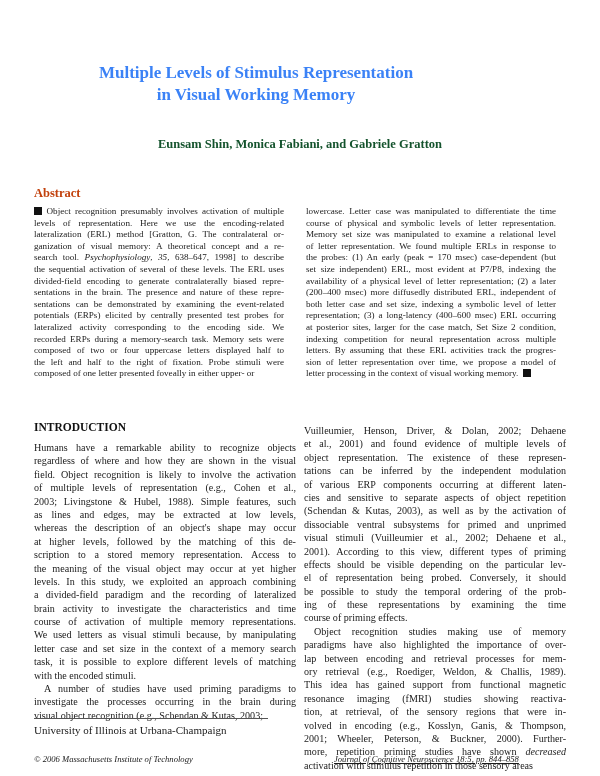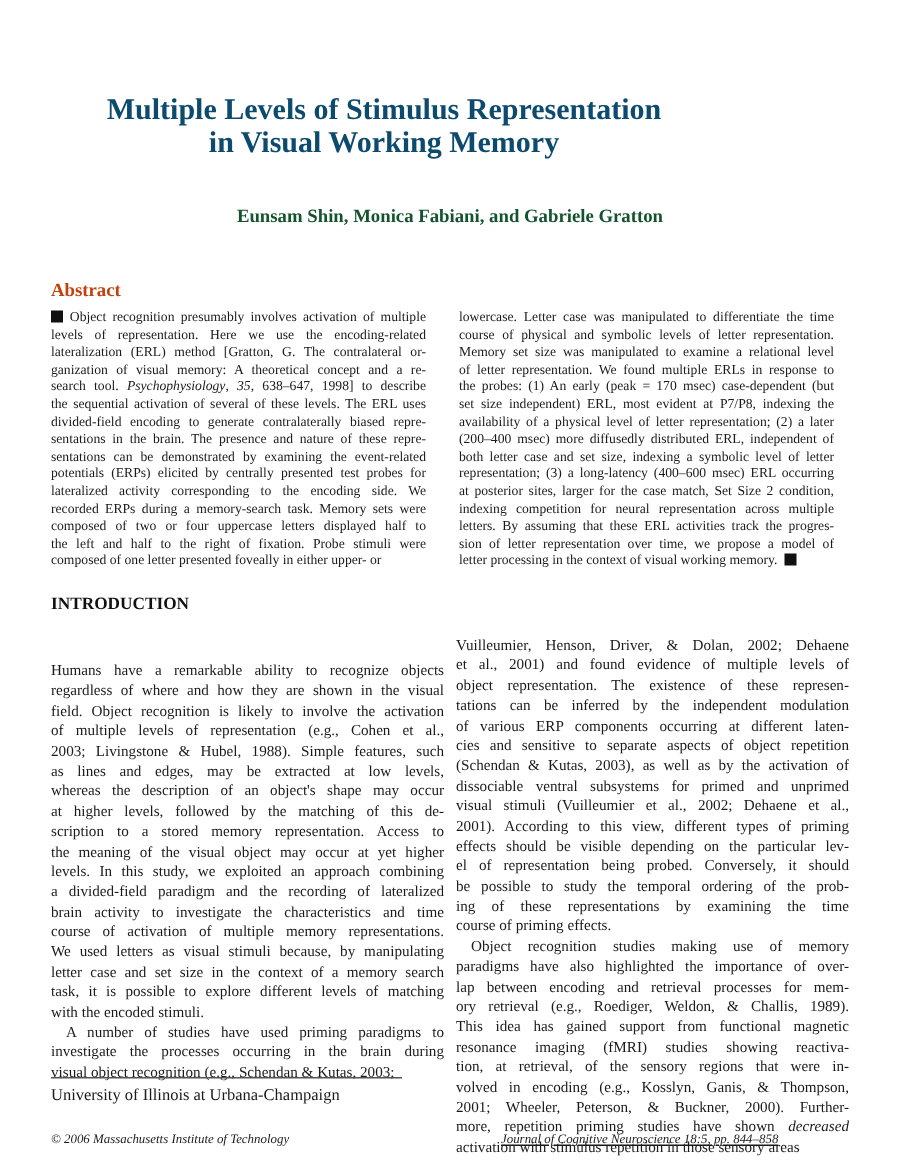--- a/index.html
+++ b/index.html
@@ -1,31 +1,31 @@
 <!DOCTYPE html>
 <html><head>
 <meta charset="utf-8">
 <style>
   html, body { margin: 0; padding: 0; background: #ffffff; }
   body { width: 600px; height: 776px; position: relative; overflow: hidden;
          font-family: "Liberation Serif", "DejaVu Serif", serif; color: #1a1a1a; }
   .title { position: absolute; top: 62px; left: 0; width: 512px; text-align: center;
-           font-weight: bold; font-size: 20px; line-height: 22px; color: #0c4a6e; }
+           font-weight: bold; font-size: 17px; line-height: 22px; color: #3b82f6; }
   .authors { position: absolute; top: 137px; left: 0; width: 600px; text-align: center;
              font-weight: bold; font-size: 12.5px; color: #14532d; }
   .abs-head { position: absolute; top: 186px; left: 34px; font-weight: bold; font-size: 12.5px; color: #c2410c; }
   .col { position: absolute; }
   .line { display: block; white-space: nowrap; text-align: justify; text-align-last: justify;
           overflow: hidden; }
   .line.last { text-align-last: left; }
   .abs .line { font-size: 9.1px; line-height: 11.6px; height: 11.6px; }
   .abs-left { top: 206px; left: 34px; width: 250px; }
   .abs-right { top: 206px; left: 306px; width: 250px; }
   .sq { display: inline-block; width: 8px; height: 8px; background: #111; vertical-align: -1px; }
-  .intro-head { position: absolute; top: 397px; left: 34px; font-weight: bold; font-size: 11.5px; color: #111; }
+  .intro-head { position: absolute; top: 421px; left: 34px; font-weight: bold; font-size: 11.5px; color: #111; }
   .body .line { font-size: 10.1px; line-height: 13.4px; height: 13.4px; }
   .body-left { top: 441px; left: 34px; width: 262px; }
   .body-right { top: 424px; left: 304px; width: 262px; }
   .indent { padding-left: 10px; }
   .rule { position: absolute; top: 718px; left: 34px; width: 234px; height: 1px; background: #555; }
   .affil { position: absolute; top: 724px; left: 34px; font-size: 11px; }
   .copy { position: absolute; top: 754px; left: 34px; font-size: 8.6px; font-style: italic; }
   .journal { position: absolute; top: 754px; left: 334px; font-size: 8.6px; font-style: italic; text-decoration: underline; }
   i, em { font-style: italic; }
 </style>

